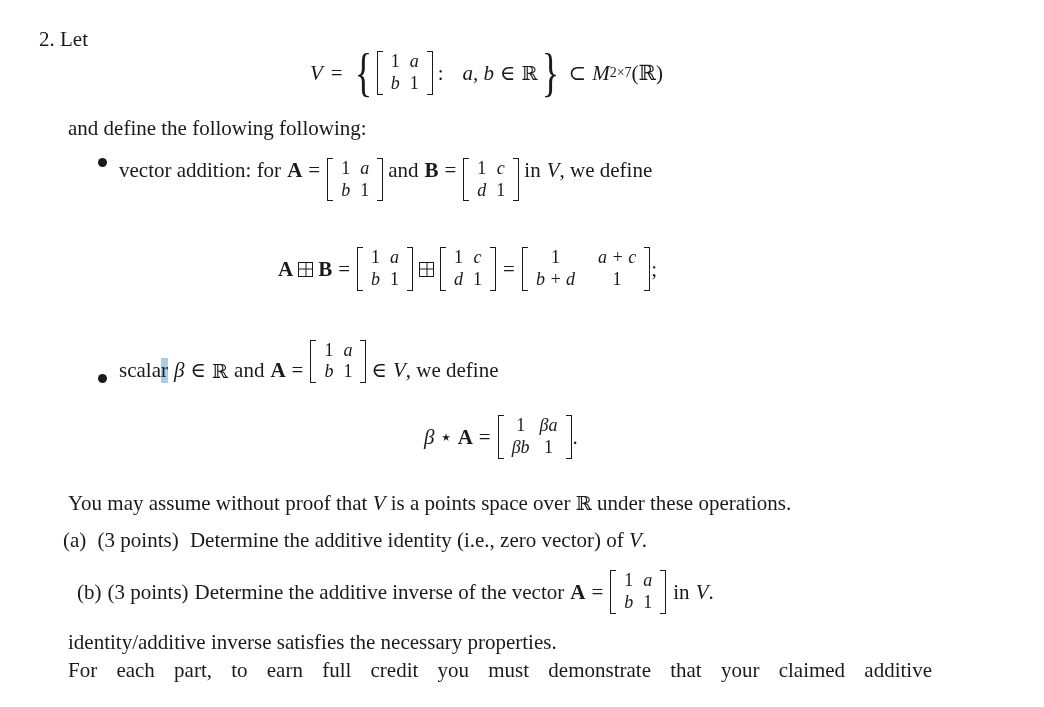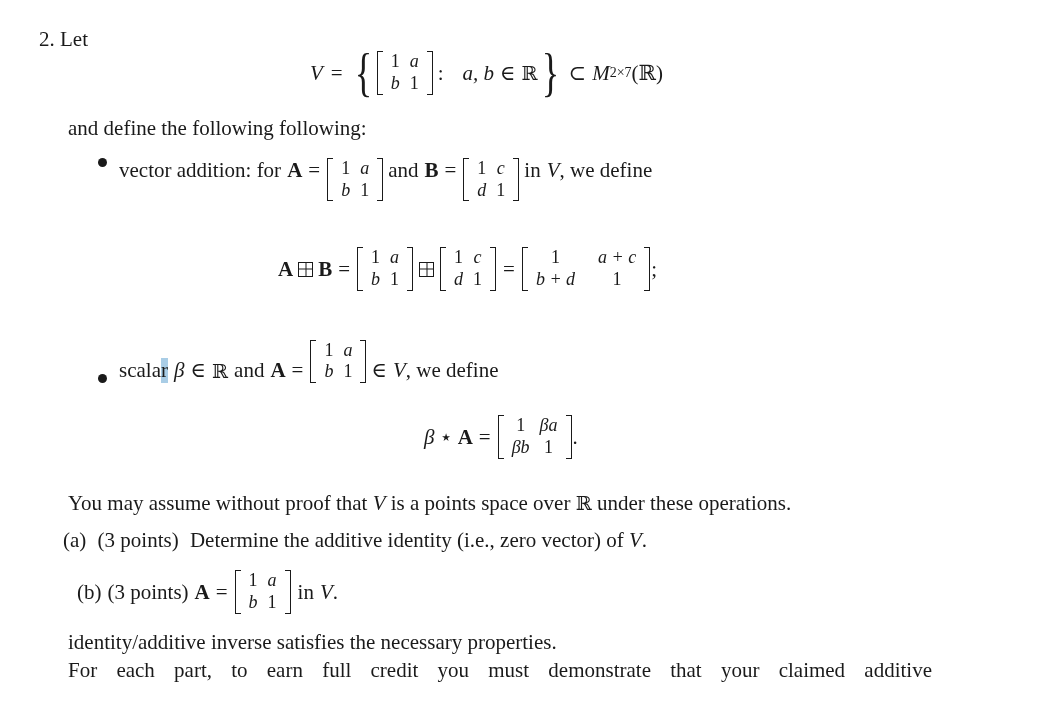--- a/index.html
+++ b/index.html
@@ -218,20 +218,21 @@
 <div class="abs" style="left:63px;top:528px;">
   <span>(a)</span>
   <span style="margin-left:6px;">(3 points)</span>
   <span style="margin-left:6px;">Determine the additive identity (i.e., zero vector) of</span>
   <span class="it">V</span><span>.</span>
 </div>
 
 <div class="abs" style="left:77px;top:563px;height:58px;display:flex;align-items:center;">
   <span>(b)</span>
   <span style="margin-left:6px;">(3 points)</span>
+  <span style="margin-left:6px;">Determine the additive inverse of the vector</span>
   <span class="bf" style="margin-left:6px;">A</span>
   <span style="margin:0 6px;">=</span>
   <span class="mat">
       <table>
     <tbody>
           <tr>
             <td>1</td>
             <td class="it">a</td>
           </tr>
     <tr>

